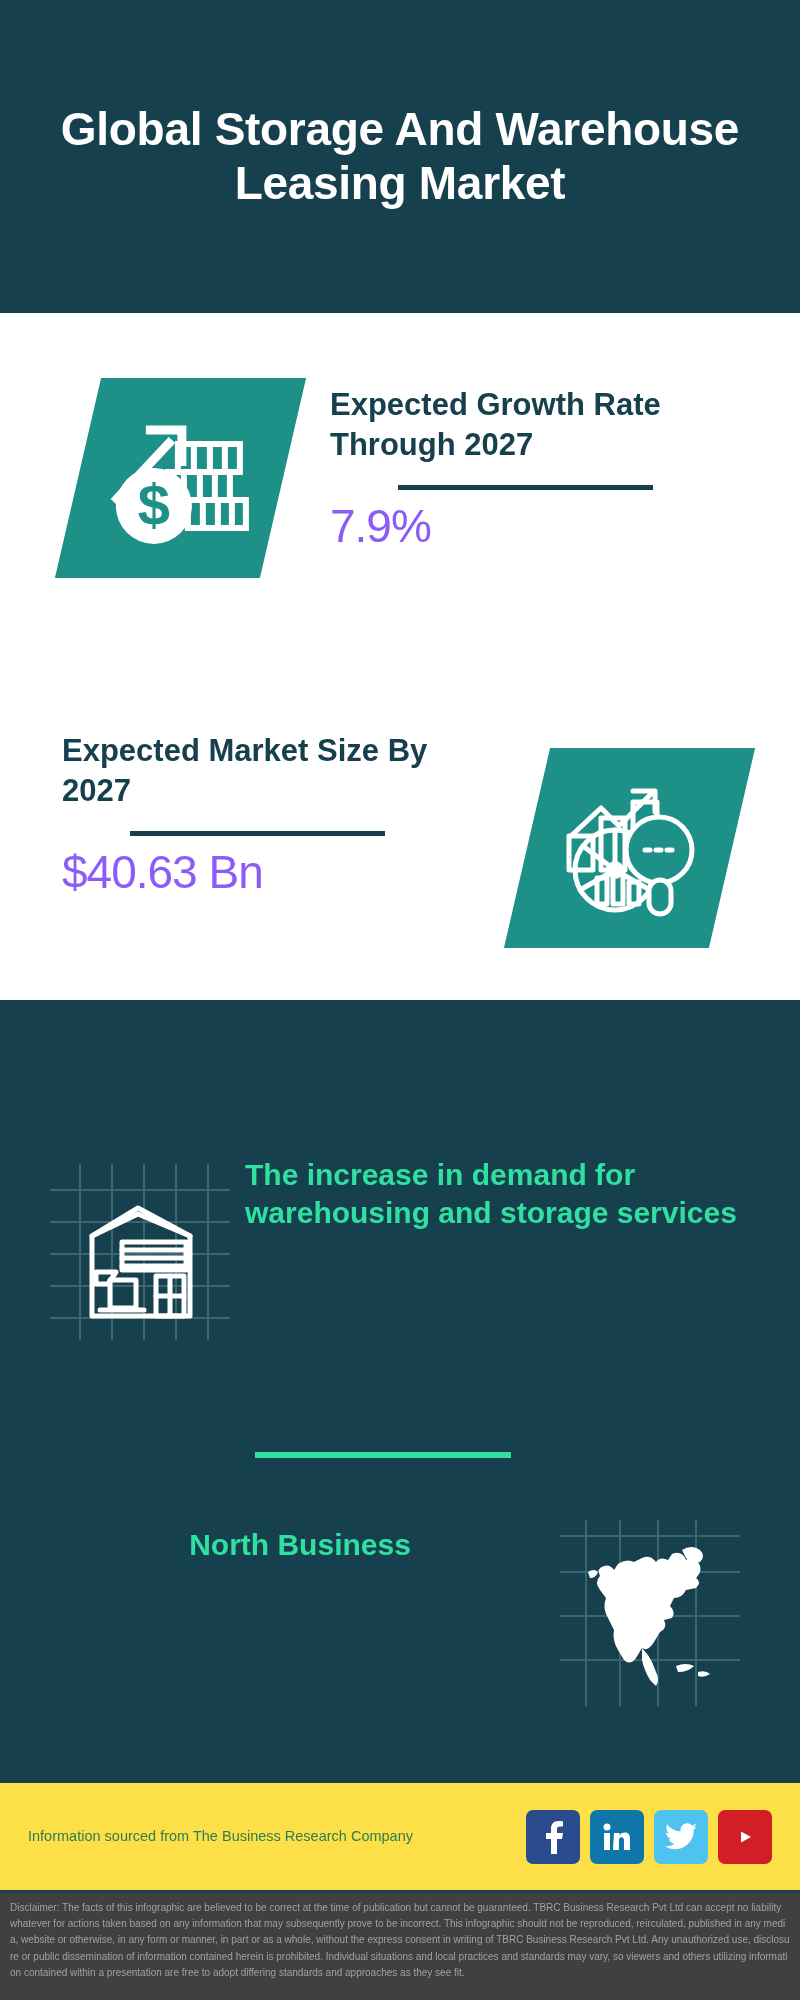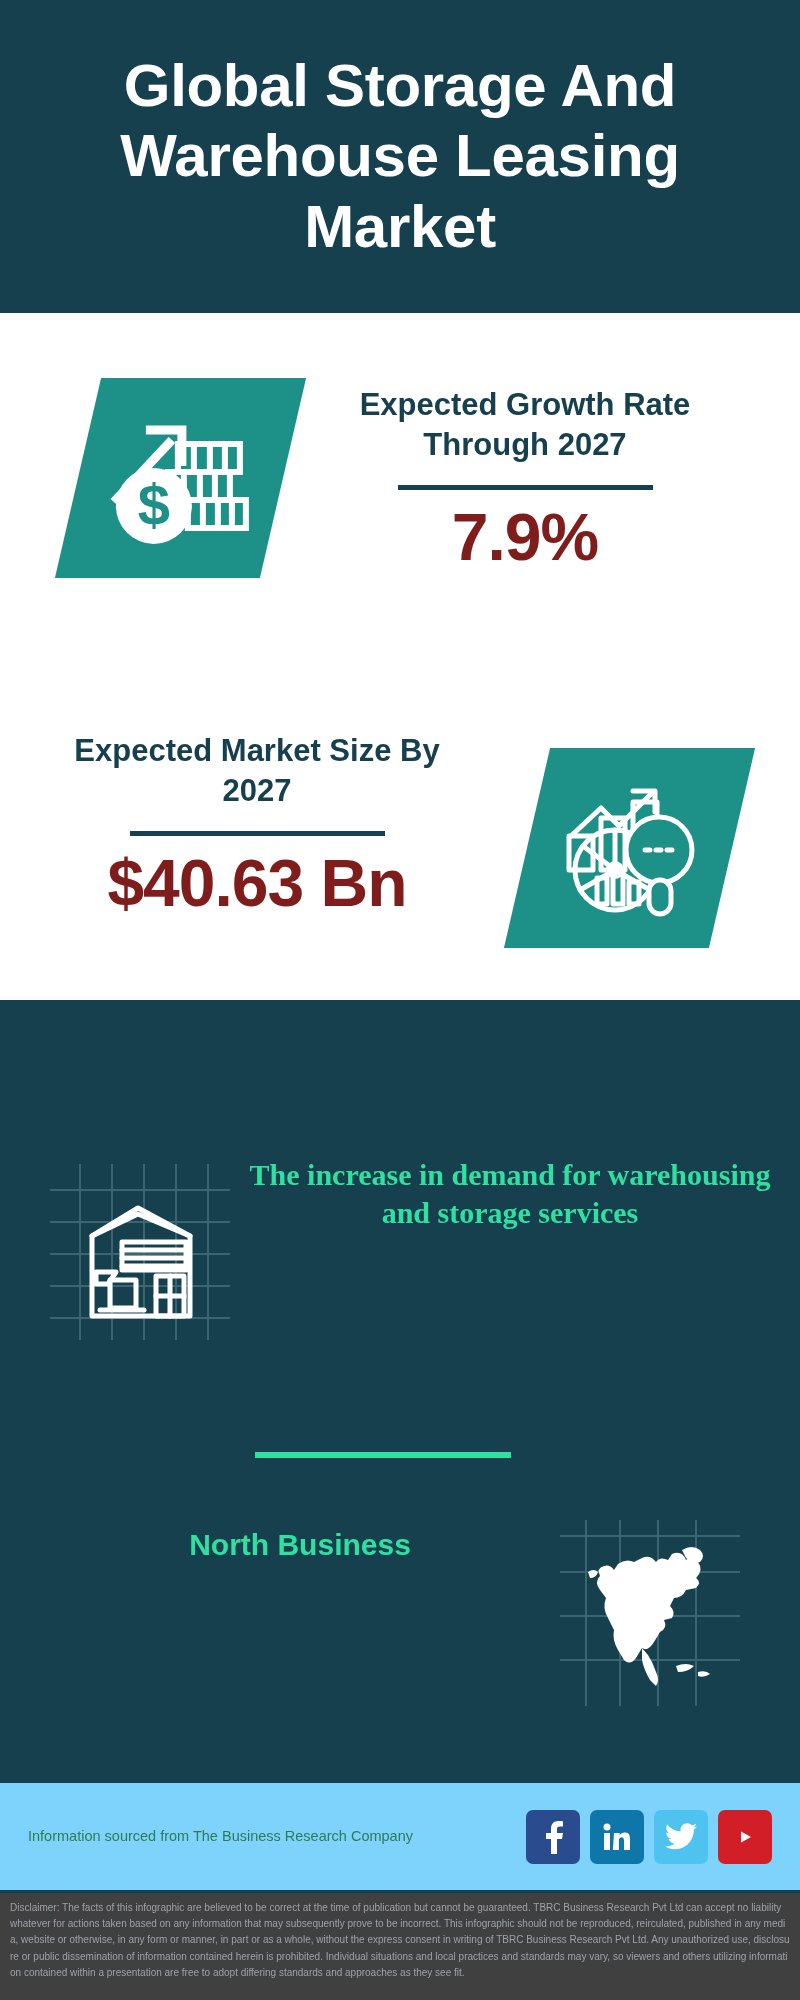--- a/index.html
+++ b/index.html
@@ -24,21 +24,21 @@
     width: 800px;
     height: 313px;
     background: #17404E;
     display: flex;
     align-items: center;
     justify-content: center;
     padding: 0 60px;
   }
   .header-title {
     color: #ffffff;
-    font-size: 60px;
+    font-size: 46px;
     line-height: 1.17;
     font-weight: bold;
     text-align: center;
     letter-spacing: -0.3px;
   }
 
   
   .mid {
     position: absolute;
     top: 313px; left: 0;
@@ -55,37 +55,37 @@
     display: flex;
     align-items: center;
     justify-content: center;
   }
   .tile > svg { transform: skewX(13deg); }
 
   .tile-growth { left: 78px; top: 65px; width: 205px; height: 200px; }
   .tile-research { left: 527px; top: 435px; width: 205px; height: 200px; }
 
   
-  .stat { position: absolute; text-align: center; }
+  .stat { position: absolute; text-align: left; }
   .stat-label {
     color: #17404E;
     font-weight: bold;
     font-size: 31px;
     line-height: 1.3;
   }
   .stat-rule {
     width: 255px;
     height: 5px;
     background: #17404E;
     margin: 19px auto 10px;
   }
   .stat-value {
-    color: #7f1d1d;
-    font-weight: bold;
-    font-size: 66px;
+    color: #8b5cf6;
+    font-weight: normal;
+    font-size: 46px;
     line-height: 1.15;
     letter-spacing: -1px;
   }
   .stat-growth { left: 330px; top: 72px; width: 390px; }
   .stat-size   { left: 62px;  top: 418px; width: 390px; }
 
   
   .dark {
     position: absolute;
     top: 1000px; left: 0;
@@ -113,24 +113,23 @@
   }
   .driver-icon-wrap {
     position: relative;
     width: 215px;
     height: 195px;
     flex: 0 0 215px;
     margin-left: 30px;
   }
   .driver-text {
     flex: 1;
-    text-align: center;
+    text-align: left;
     padding-right: 25px;
     padding-top: 6px;
-    font-family: Liberation Serif, serif;
   }
   .hl {
     color: #2FE0A0;
     font-weight: bold;
     font-size: 30px;
     line-height: 1.26;
     display: block;
   }
   .sub {
     color: #ffffff;
@@ -170,21 +169,21 @@
     flex: 0 0 200px;
     margin-right: 40px;
   }
 
   
   .footer {
     position: absolute;
     top: 1780px; left: 0;
     width: 800px;
     height: 110px;
-    background: #7dd3fc;
+    background: #fde047;
     border-top: 3px solid #17404E;
     display: flex;
     align-items: center;
     padding: 0 28px;
   }
   .footer-source {
     color: #2E7D52;
     font-size: 14.5px;
     line-height: 1.75;
     flex: 1;

